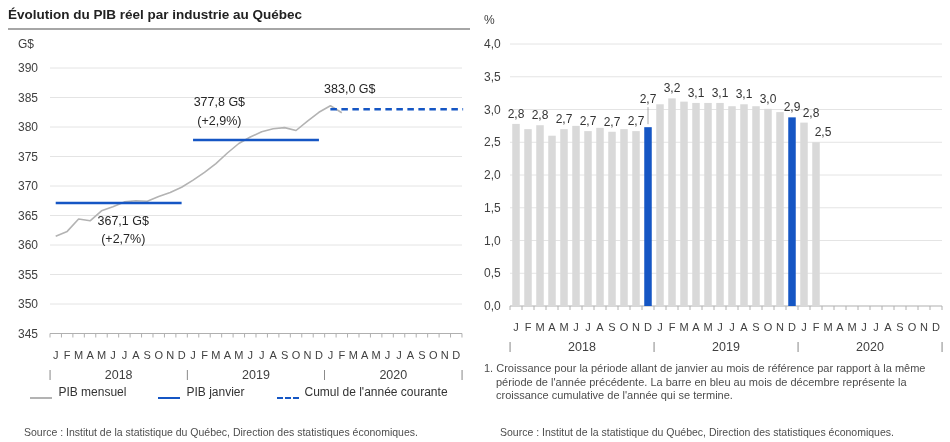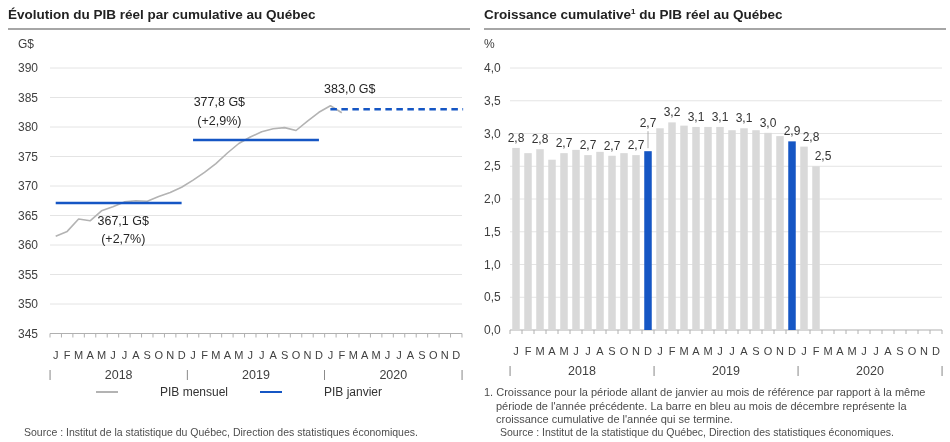--- a/index.html
+++ b/index.html
@@ -14,37 +14,37 @@
   .chart-title{
     font-size:13.5px;font-weight:700;color:#222222;margin:0;
     line-height:17px;padding:0 0 5px 0;border-bottom:2px solid #a6a6a6;
   }
   .chart-title sup{font-size:8px;line-height:0;}
   svg{display:block;}
   .legend{
     display:flex;justify-content:center;align-items:center;gap:32px;
     font-size:12px;color:#333333;margin-top:3px;white-space:nowrap;
   }
-  .legend-item{display:flex;align-items:center;gap:36px;}
+  .legend-item{display:flex;align-items:flex-end;}
   .swatch{display:inline-block;width:22px;height:0;margin-right:6px;}
   .footnote{
     font-size:11px;color:#4d4d4d;line-height:1.24;margin-top:4px;
     padding-left:12px;text-indent:-12px;
   }
   .source{
     position:absolute;left:16px;bottom:2px;font-size:10.5px;color:#4d4d4d;white-space:nowrap;
   }
 </style>
 </head>
 <body>
 
 <div>
 
   <section class="panel" id="panel-left">
-    <h2 class="chart-title"><span>Évolution du PIB réel par cumulative au Québec</span></h2>
+    <h2 class="chart-title"><span>Évolution du PIB réel par industrie au Québec</span></h2>
     <svg id="svg-left" width="462" height="352">
         <line x1="42" x2="454" y1="38" y2="38" stroke="#e4e4e4" stroke-width="1"></line>
         <text x="10" y="42" font-size="12" fill="#404040">390</text>
         <line x1="42" x2="454" y1="67.5" y2="67.5" stroke="#e4e4e4" stroke-width="1"></line>
         <text x="10" y="71.5" font-size="12" fill="#404040">385</text>
         <line x1="42" x2="454" y1="97" y2="97" stroke="#e4e4e4" stroke-width="1"></line>
         <text x="10" y="101" font-size="12" fill="#404040">380</text>
         <line x1="42" x2="454" y1="126.5" y2="126.5" stroke="#e4e4e4" stroke-width="1"></line>
         <text x="10" y="130.5" font-size="12" fill="#404040">375</text>
         <line x1="42" x2="454" y1="156" y2="156" stroke="#e4e4e4" stroke-width="1"></line>
@@ -152,26 +152,29 @@
       </svg>
     <div class="legend">
       <span class="legend-item">
         <span class="swatch" id="sw-monthly" style="border-top: 2px solid rgb(179, 179, 179);"></span>
         <span>PIB mensuel</span>
       </span>
       <span class="legend-item">
         <span class="swatch" id="sw-annual" style="border-top: 2.5px solid rgb(21, 86, 196);"></span>
         <span>PIB janvier</span>
       </span>
+      <span class="legend-item">
+        <span class="swatch" id="sw-ytd" style="border-top: 2.5px dashed rgb(21, 86, 196);"></span>
+        <span>Cumul de l'année courante</span>
+      </span>
     </div>
     <div class="source">Source : Institut de la statistique du Québec, Direction des statistiques économiques.</div>
   </section>
 
   <section class="panel" id="panel-right">
-    <h2 class="chart-title"><span>Croissance cumulative</span><sup>1</sup><span> du PIB réel au Québec</span></h2>
     <svg id="svg-right" width="462" height="352">
         <line x1="26" x2="458" y1="38" y2="38" stroke="#e4e4e4" stroke-width="1"></line>
         <text x="0" y="42" font-size="12" fill="#404040">4,0</text>
         <line x1="26" x2="458" y1="70.75" y2="70.75" stroke="#e4e4e4" stroke-width="1"></line>
         <text x="0" y="74.75" font-size="12" fill="#404040">3,5</text>
         <line x1="26" x2="458" y1="103.5" y2="103.5" stroke="#e4e4e4" stroke-width="1"></line>
         <text x="0" y="107.5" font-size="12" fill="#404040">3,0</text>
         <line x1="26" x2="458" y1="136.25" y2="136.25" stroke="#e4e4e4" stroke-width="1"></line>
         <text x="0" y="140.25" font-size="12" fill="#404040">2,5</text>
         <line x1="26" x2="458" y1="169" y2="169" stroke="#e4e4e4" stroke-width="1"></line>

